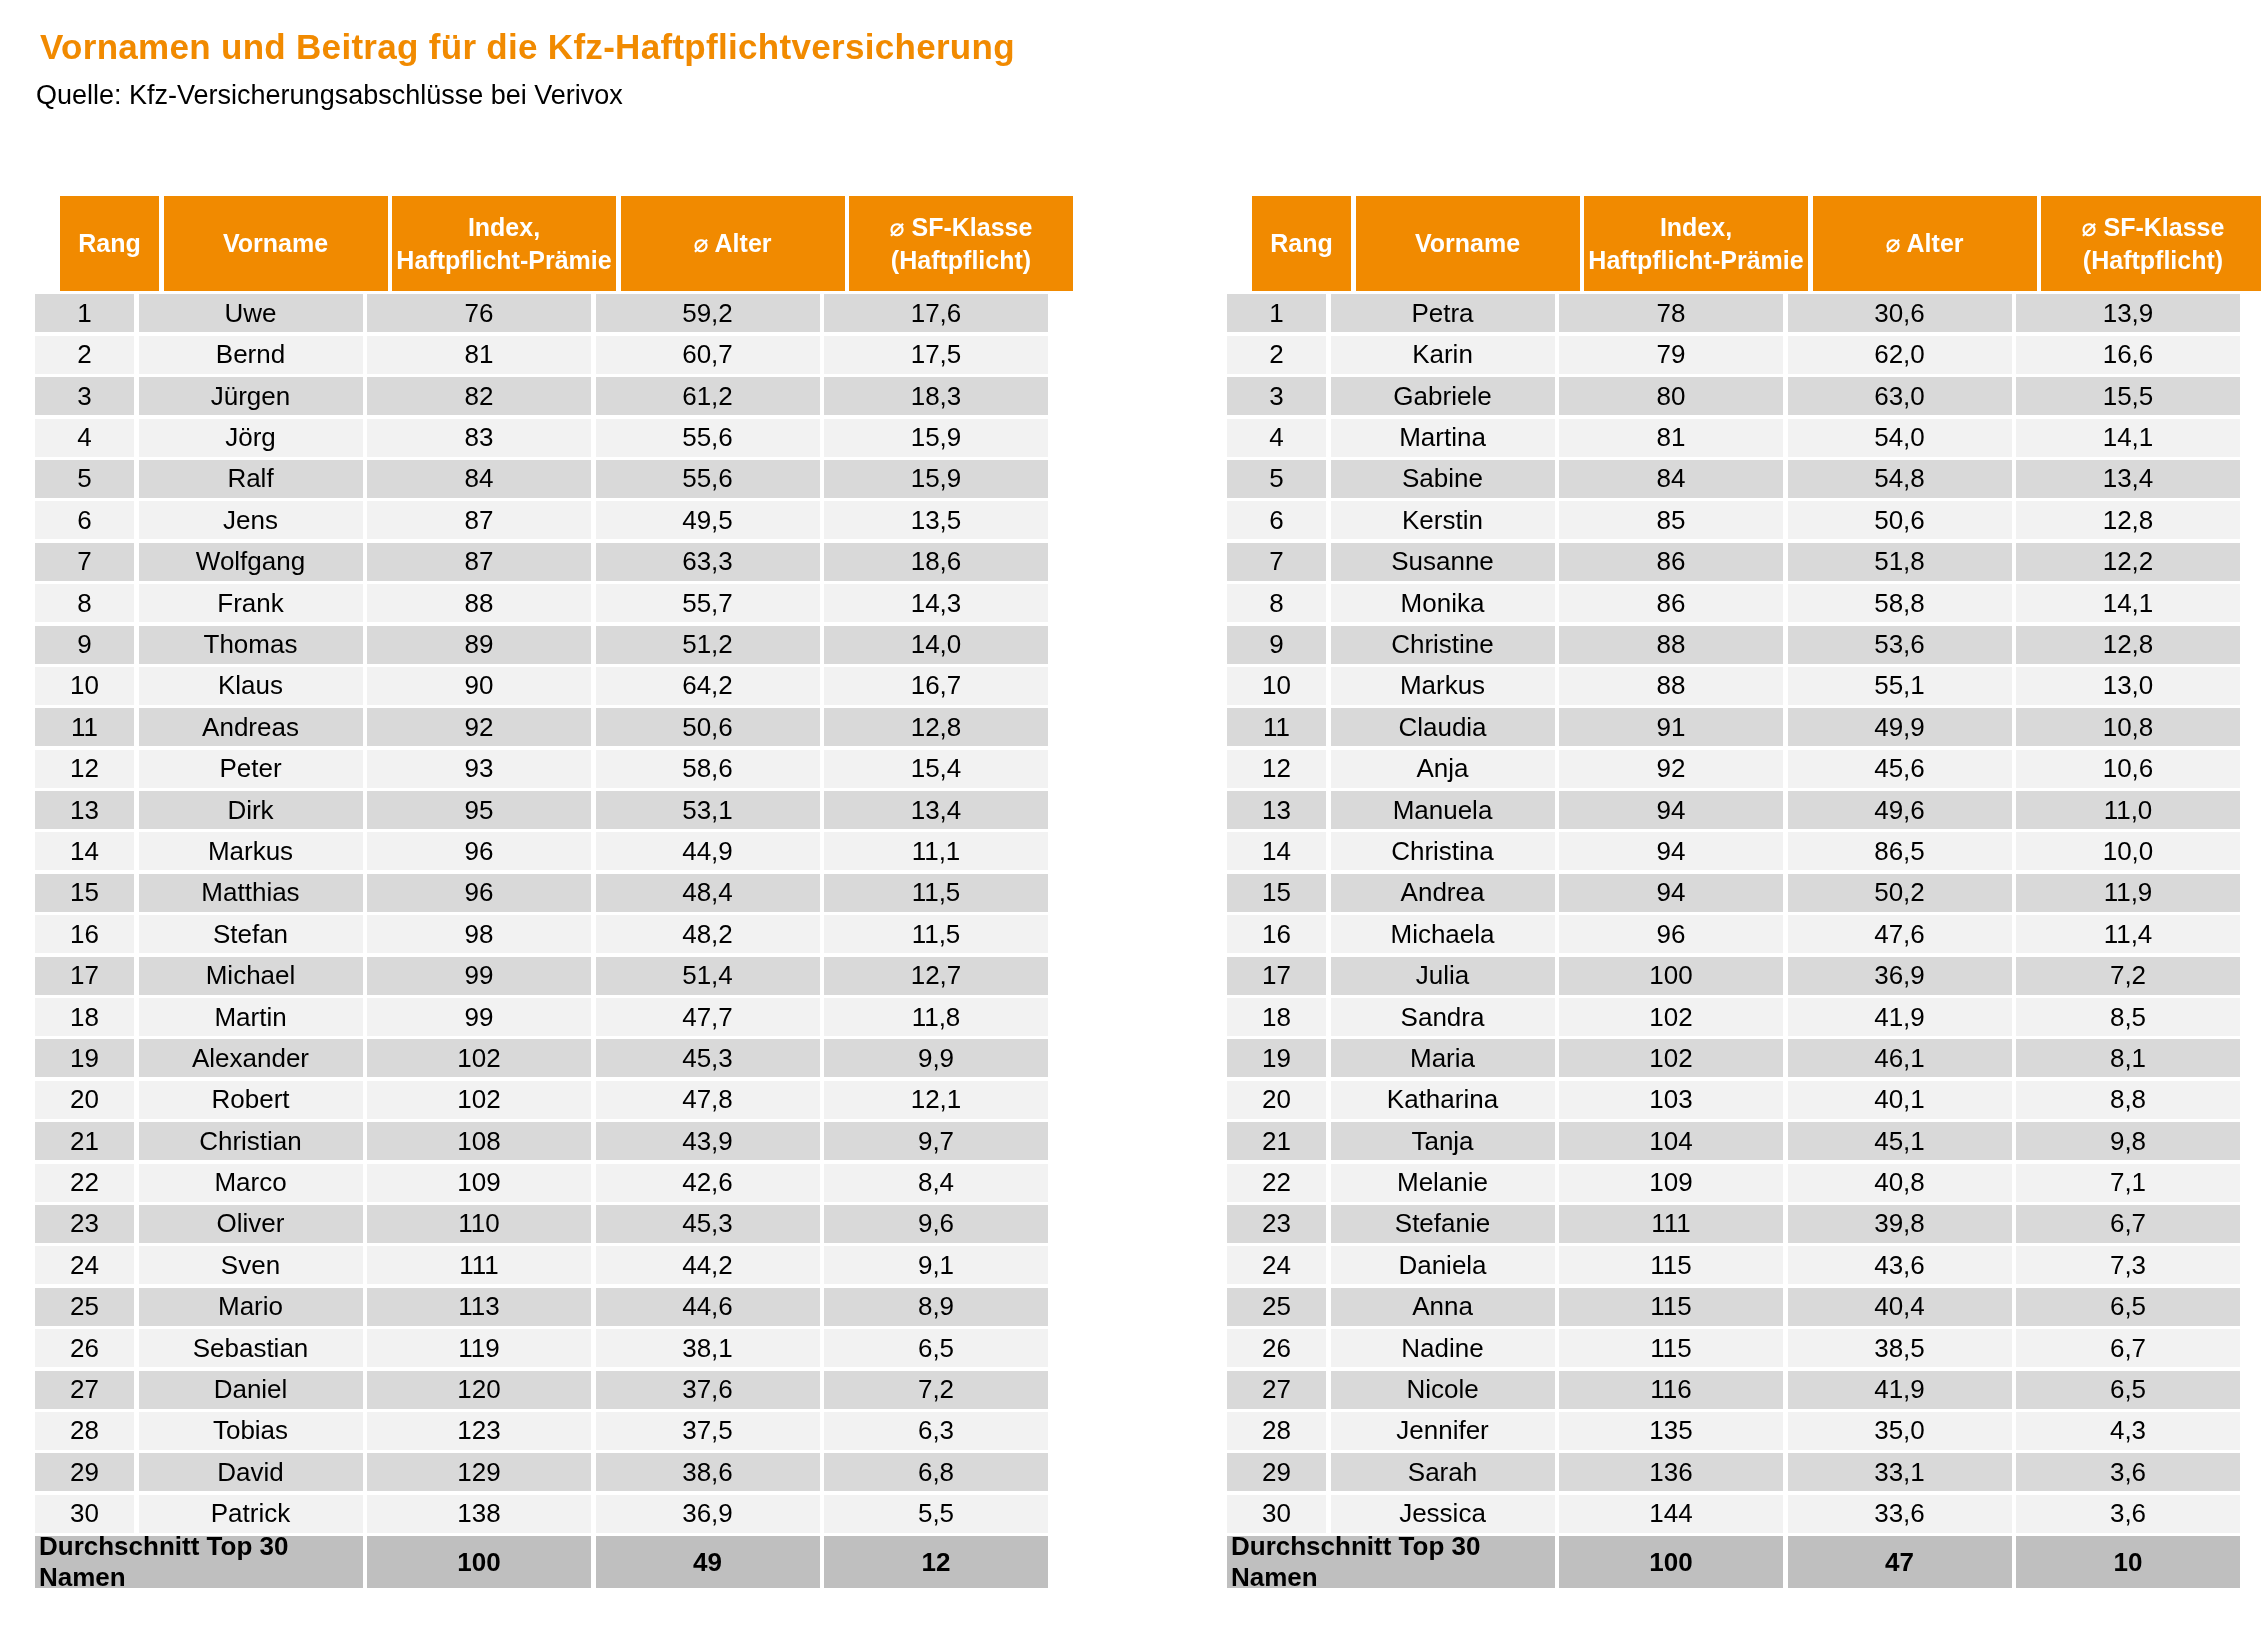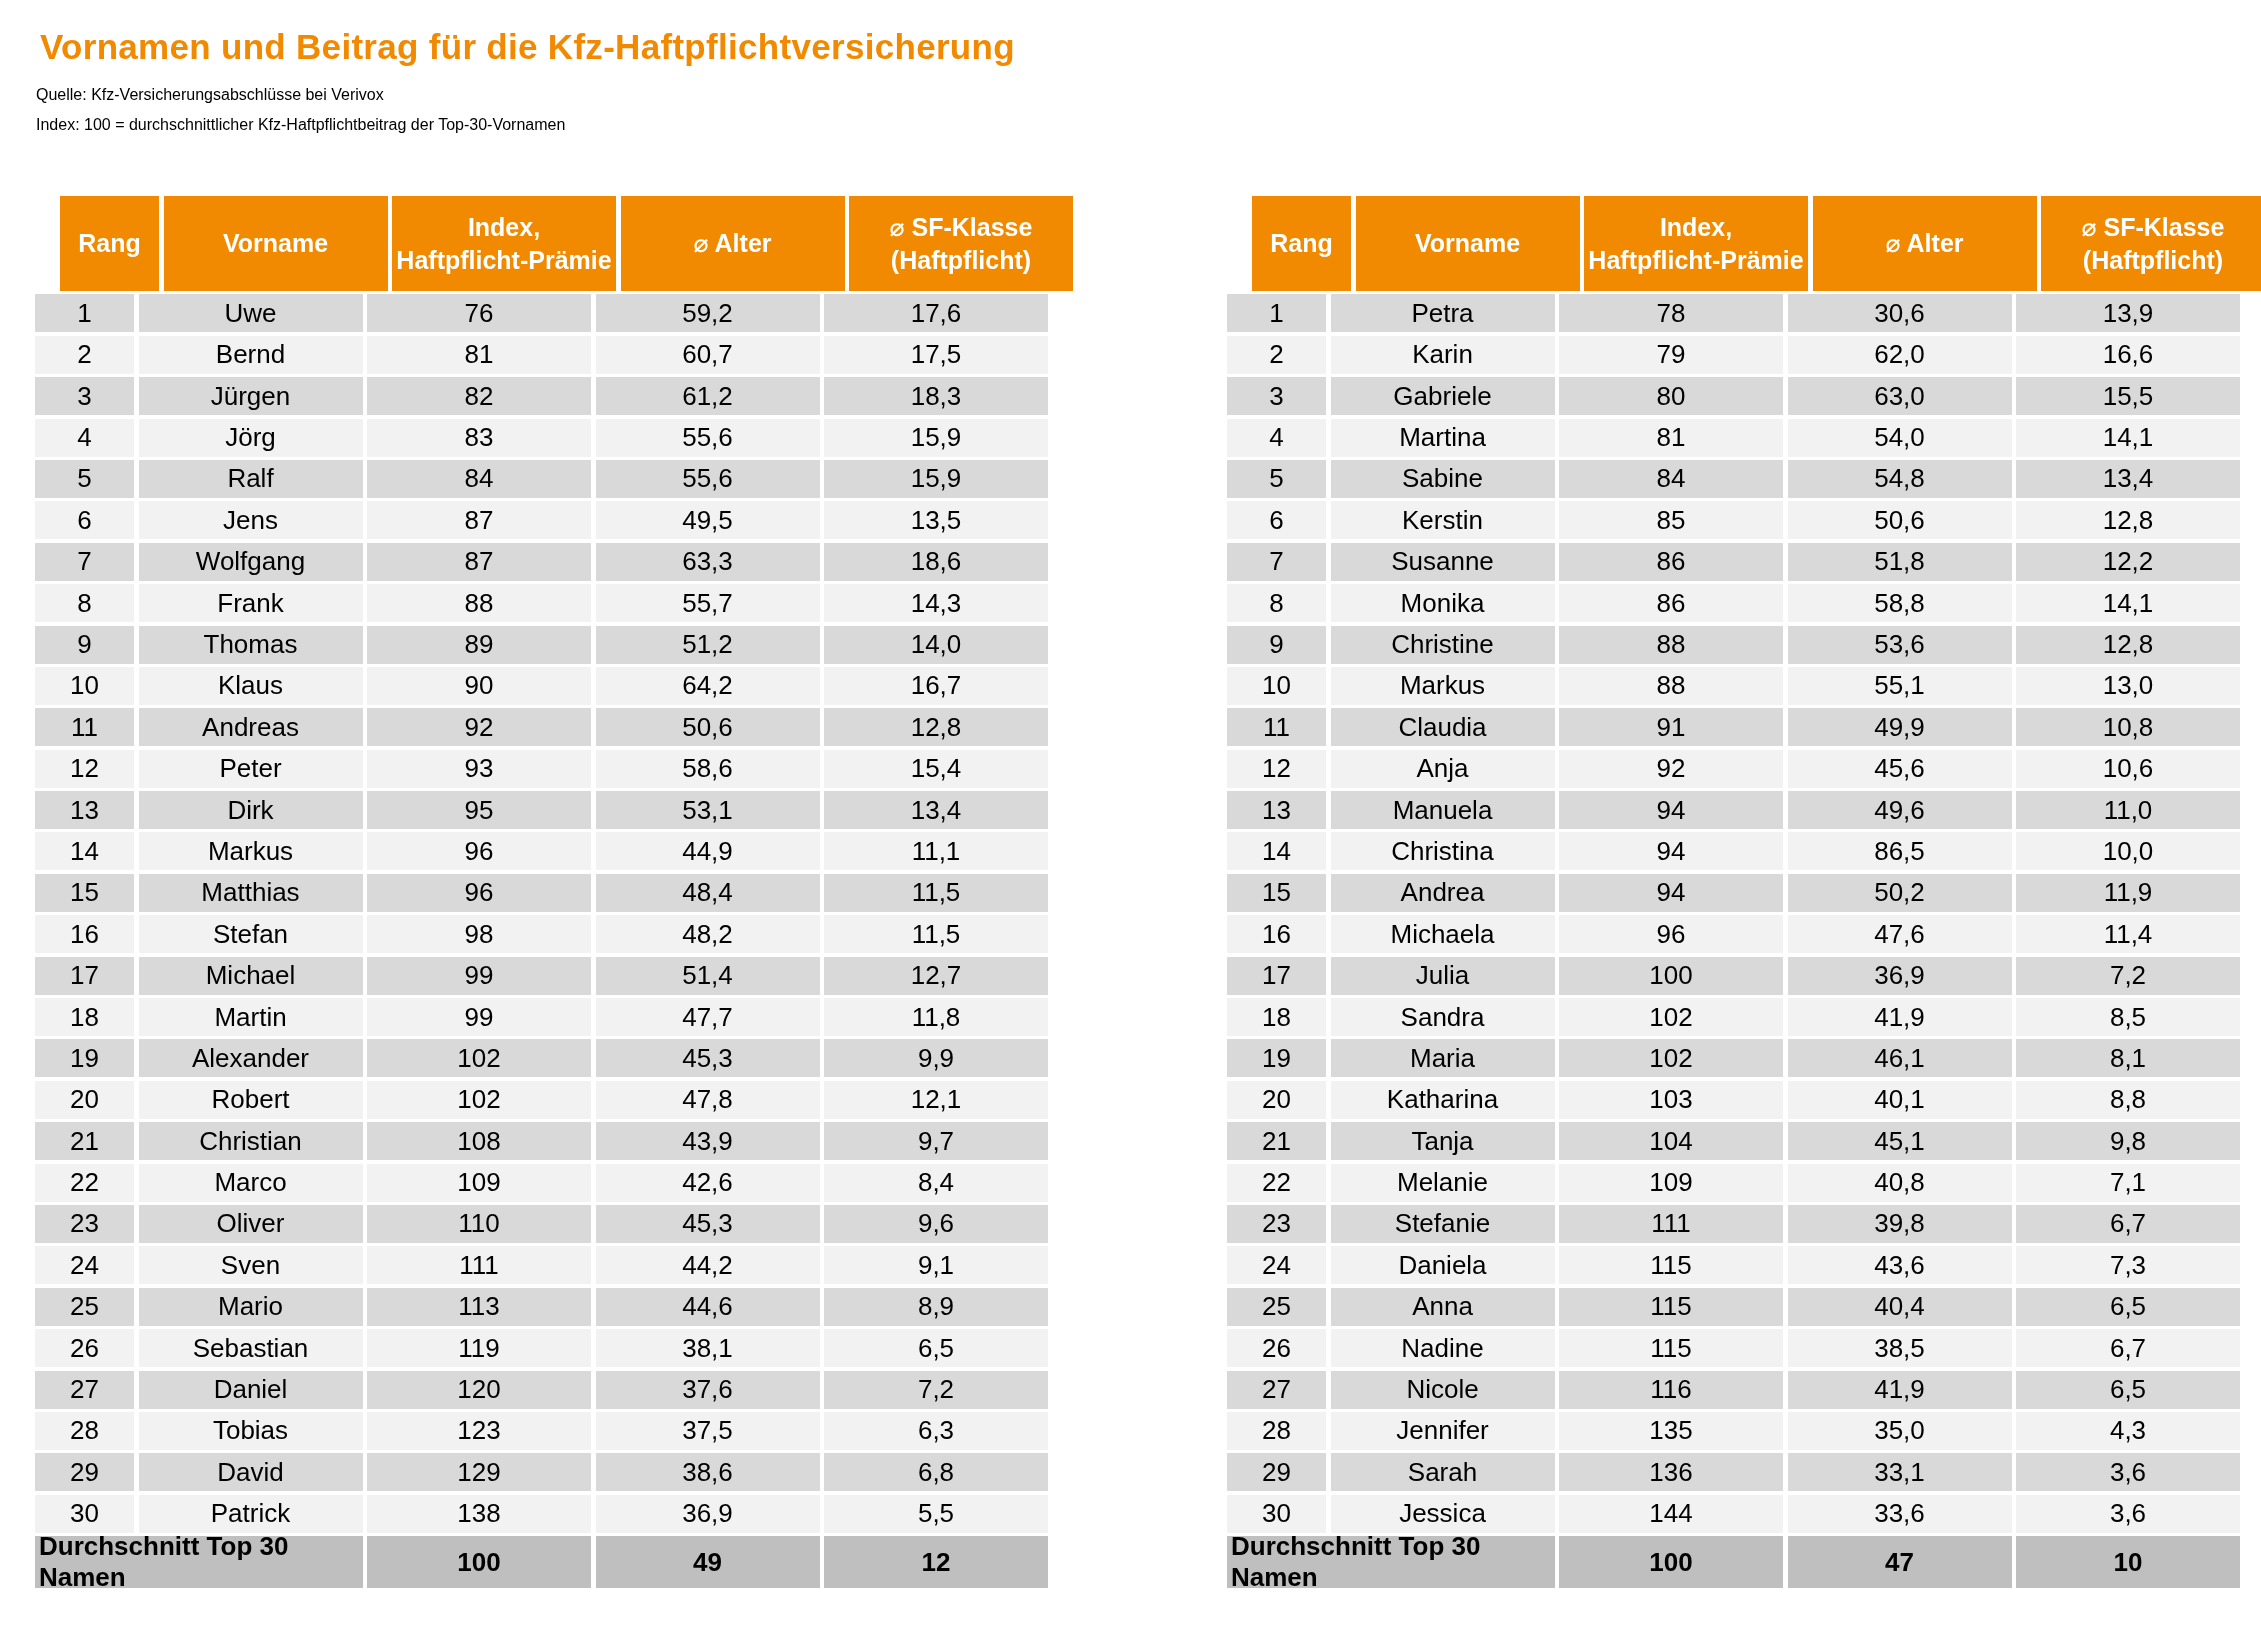--- a/index.html
+++ b/index.html
@@ -11,21 +11,21 @@
   }
   .page { position: relative; width: 2261px; height: 1652px; overflow: hidden; background: #fff; }
 
   .title {
     position: absolute; left: 36px; top: 22.6px; margin: 4px;
     font-size: 35px; font-weight: bold; letter-spacing: 0.3px;
     color: var(--accent-orange, #F18A00);
   }
   .subs {
     position: absolute; left: 36px; top: 80px;
-    font-size: 16px; line-height: 30px; color: #000;
+    font-size: 27px; line-height: 30px; color: #000;
   }
   .subs p { margin: 0; }
 
   .ntable { position: absolute; top: 196px; width: 1015px; }
   .ntable.left  { left: 35px; }
   .ntable.right { left: 1227px; }
 
   .thead, .tbody, .tfoot {
     display: grid;
     grid-template-columns: 99px 224px 224px 224px 224px;
@@ -63,21 +63,20 @@
 </style>
 </head>
 <body>
 
 <div class="page">
 
   <h1 class="title">Vornamen und Beitrag für die Kfz-Haftpflichtversicherung</h1>
 
   <div class="subs">
     <p>Quelle: Kfz-Versicherungsabschlüsse bei Verivox</p>
-    <p>Index: 100 = durchschnittlicher Kfz-Haftpflichtbeitrag der Top-30-Vornamen</p>
   </div>
 
   <div class="ntable left">
     <div class="thead">
       <div class="hcell">Rang</div>
       <div class="hcell">Vorname</div>
       <div class="hcell">Index,
 Haftpflicht-Prämie</div>
       <div class="hcell">⌀ Alter</div>
       <div class="hcell">⌀ SF-Klasse

